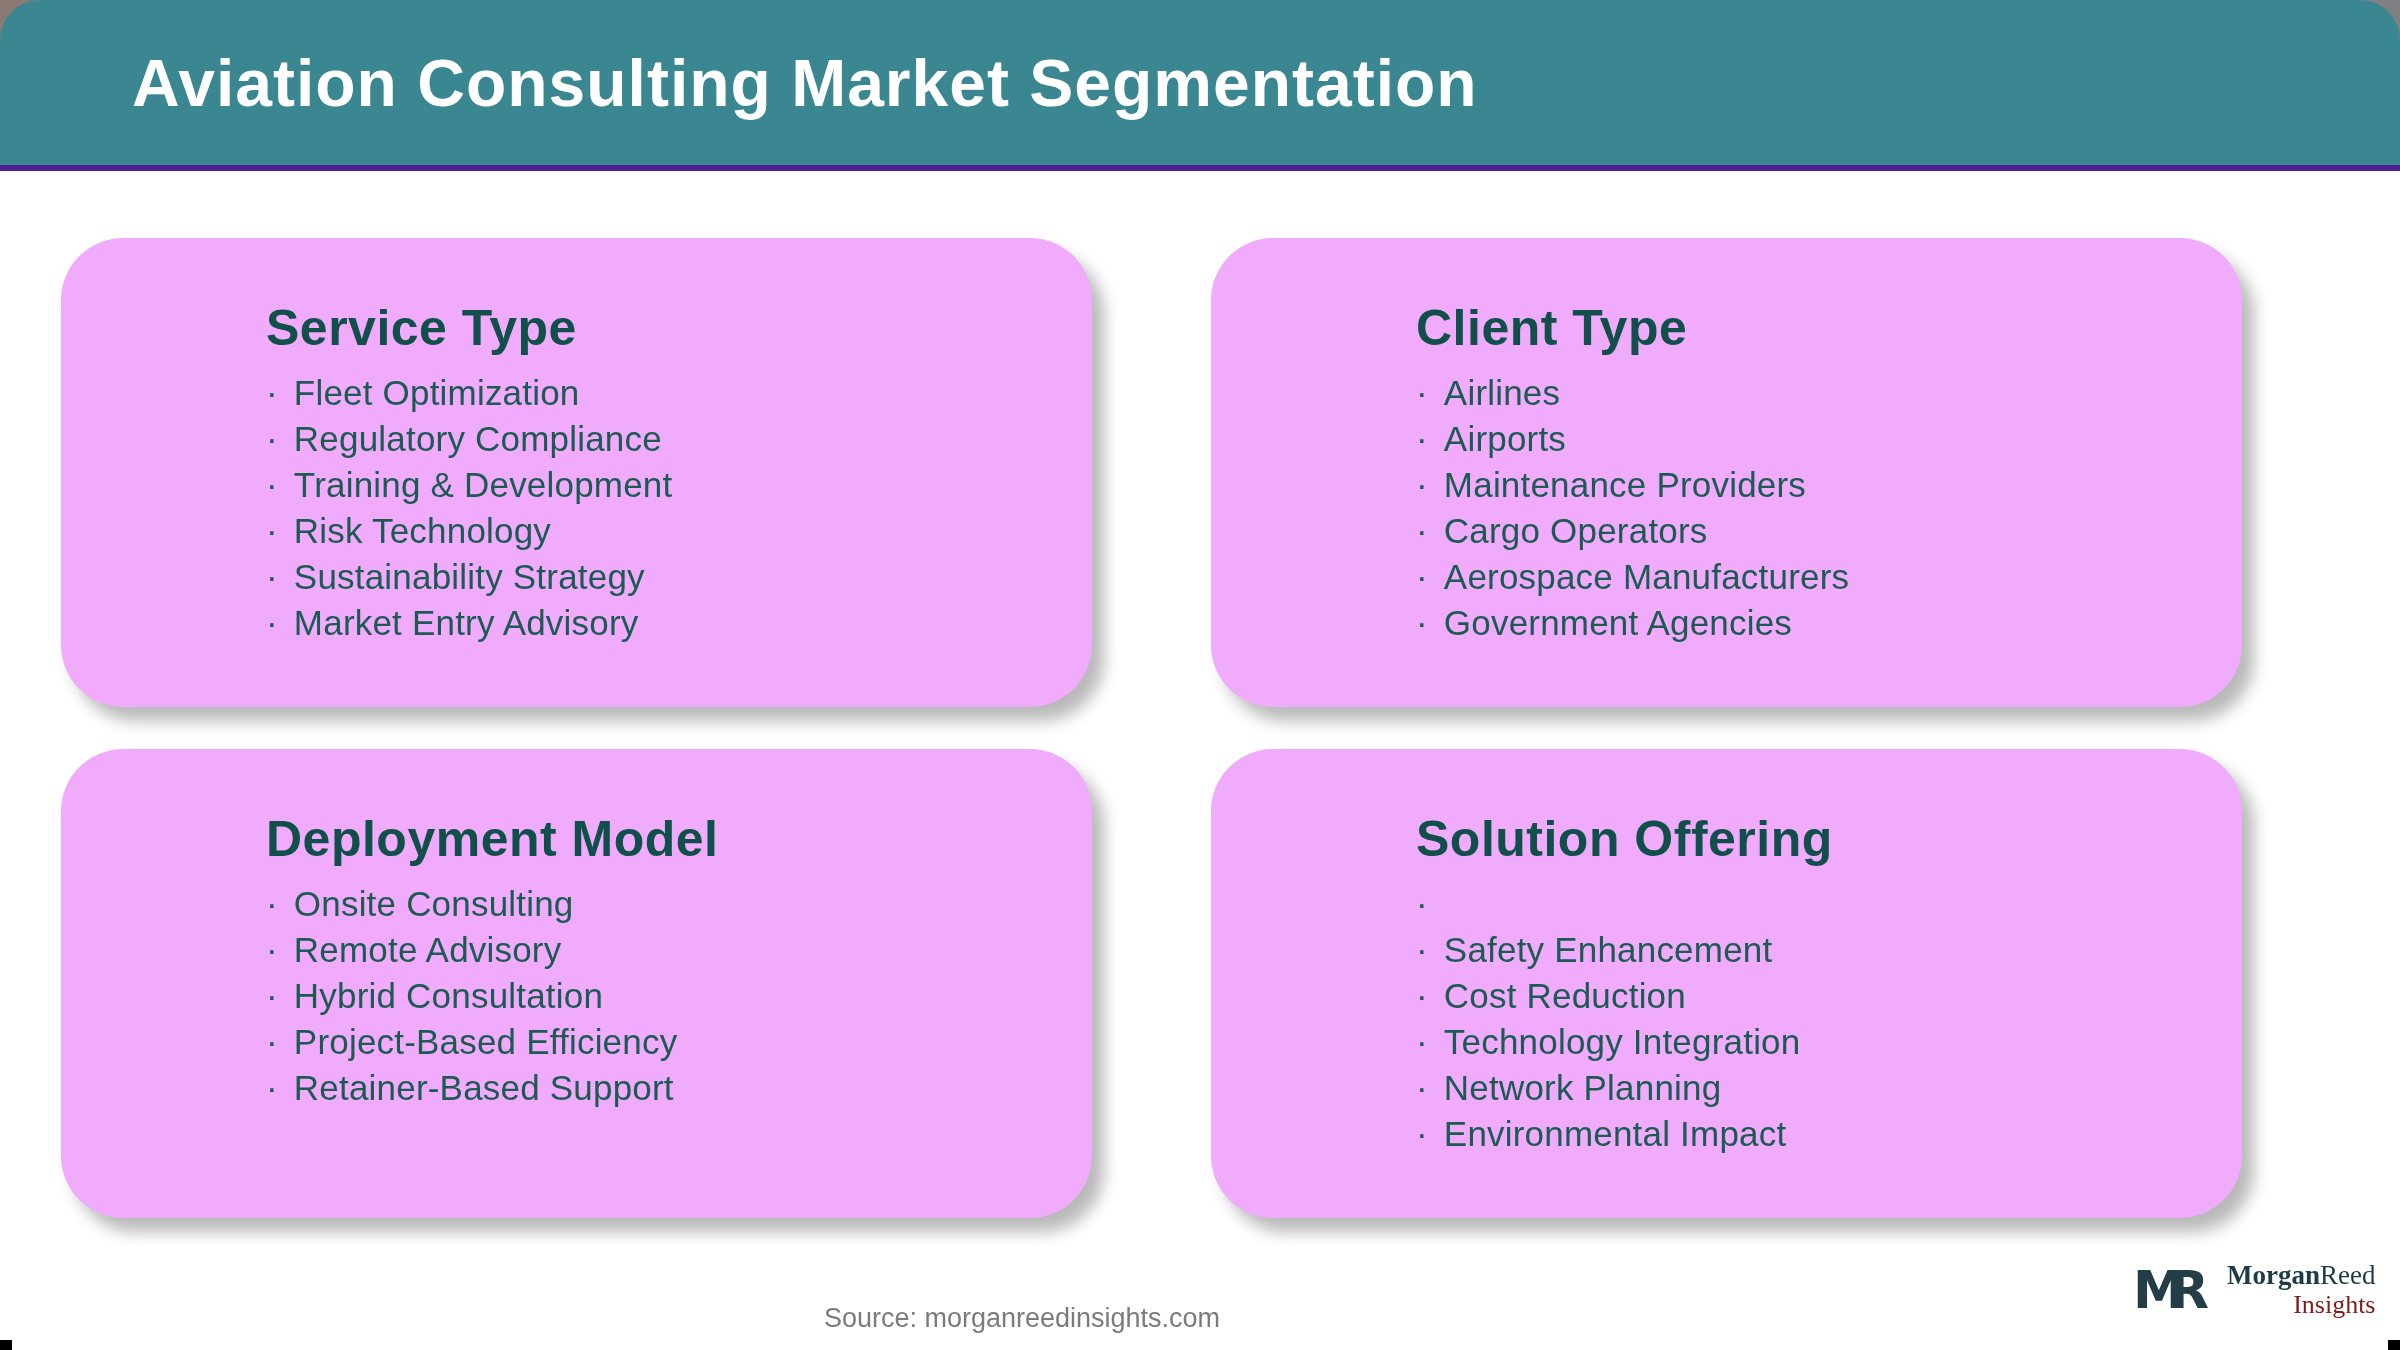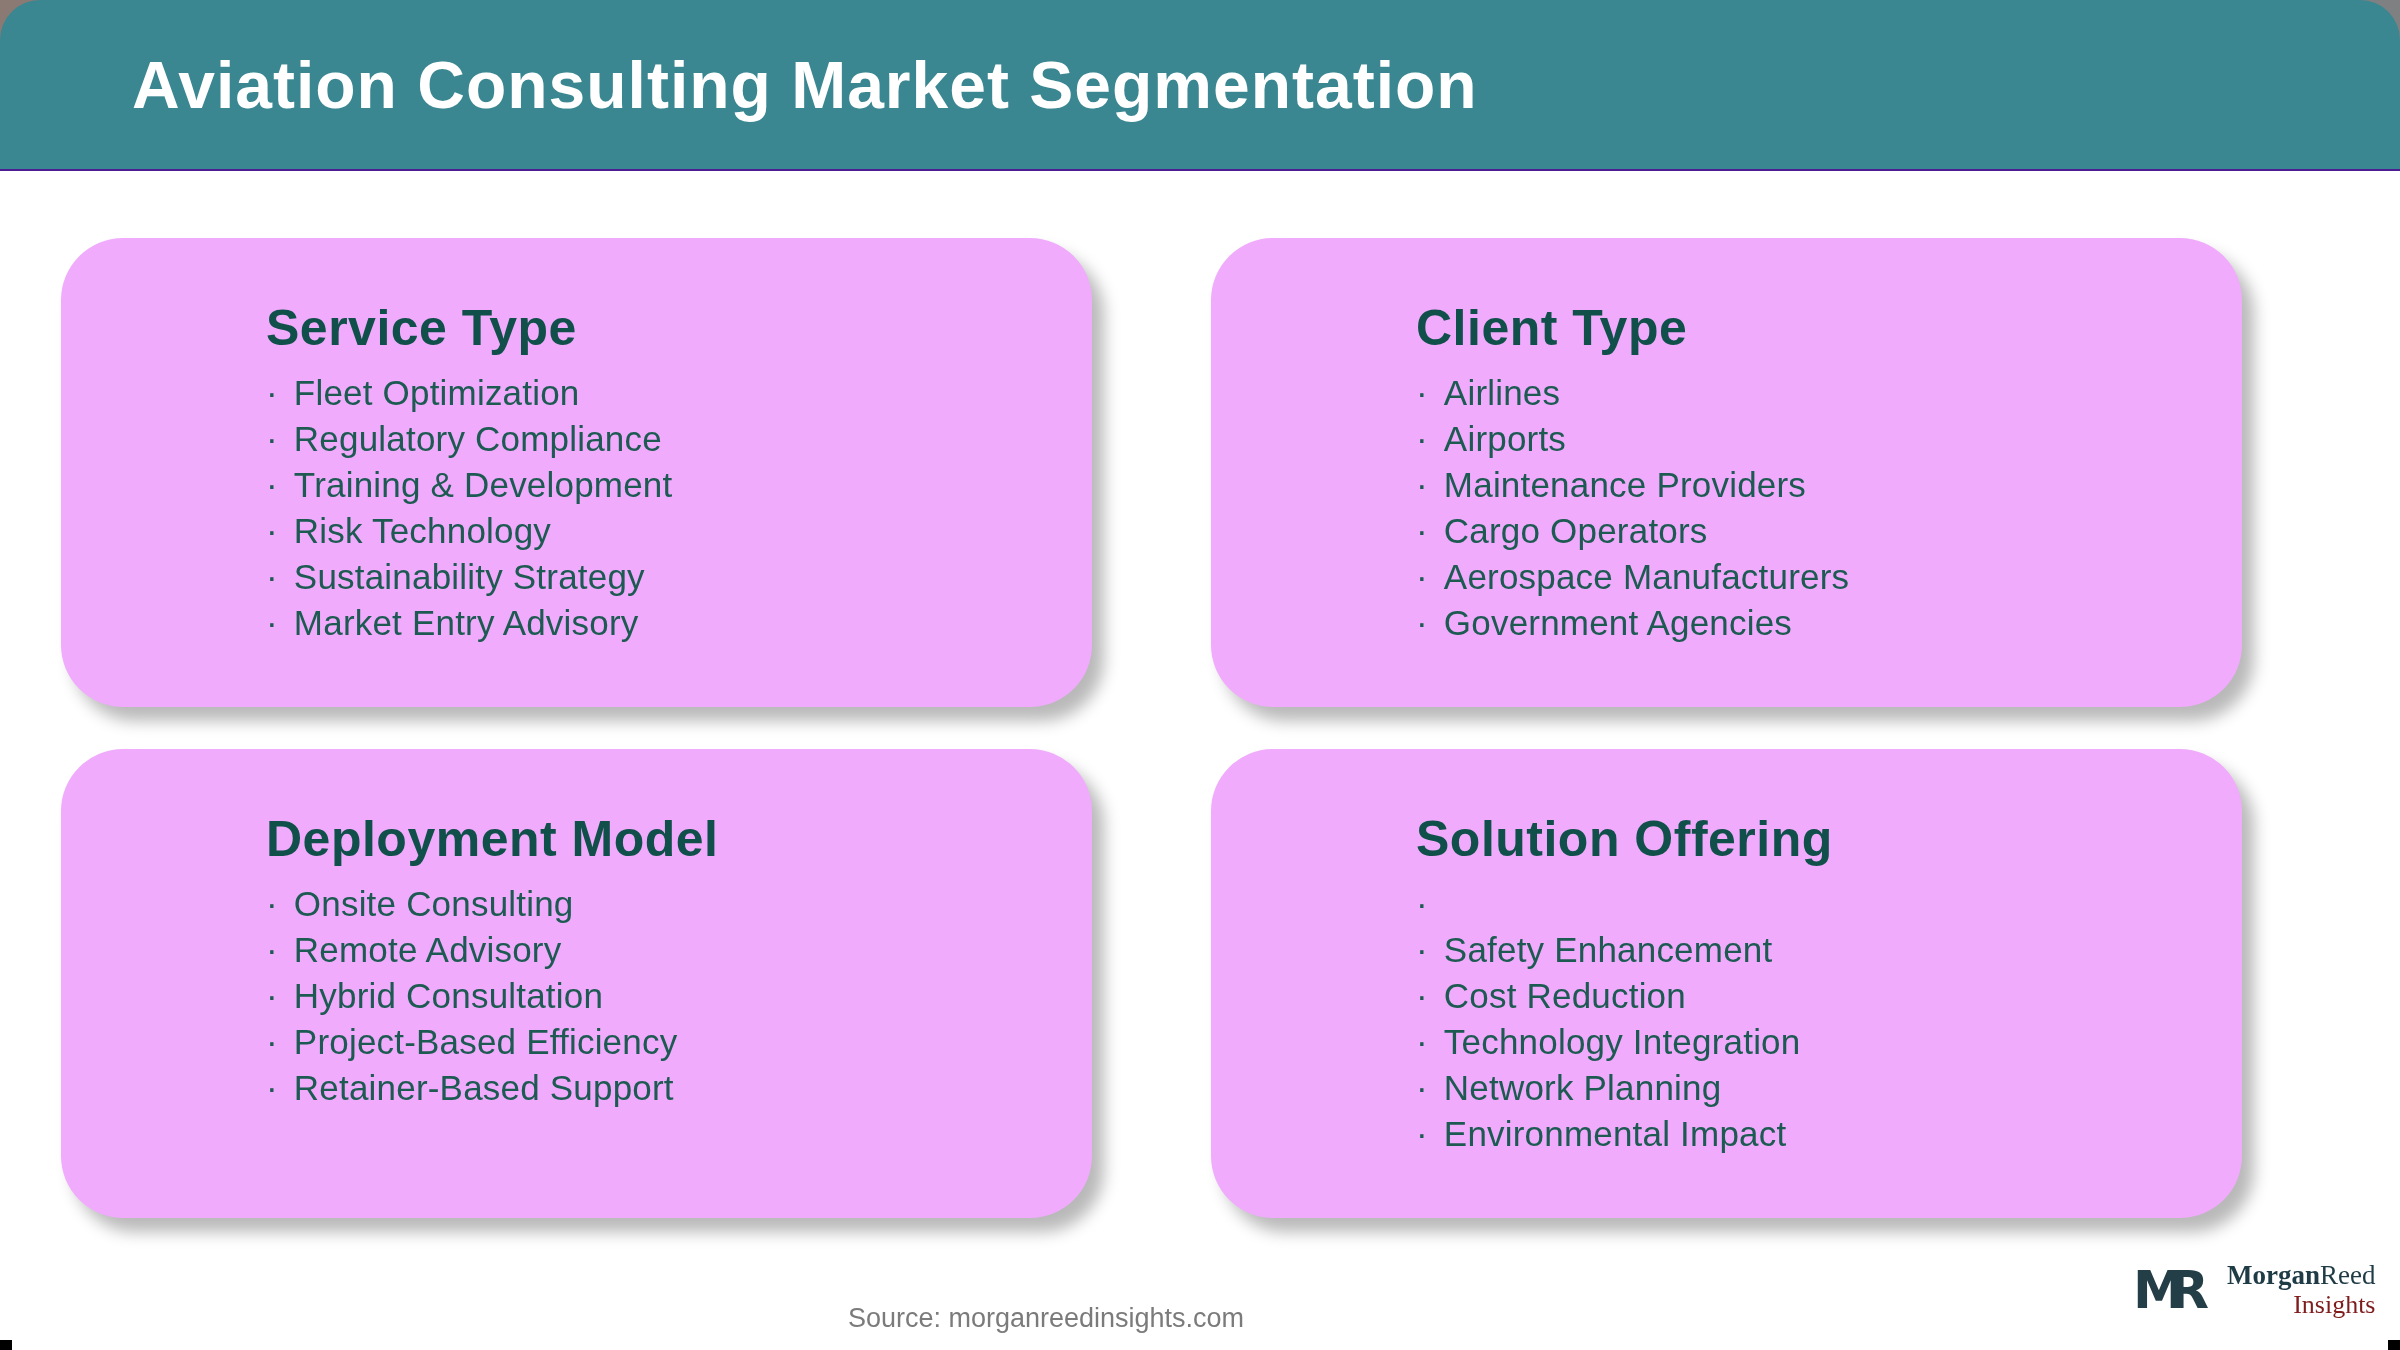--- a/index.html
+++ b/index.html
@@ -16,21 +16,21 @@
   .corner-artifact { position: absolute; top: 0; width: 48px; height: 48px; z-index: 1; }
   .corner-artifact.left  { left: 0;  background: #8b7a74; }
   .corner-artifact.right { right: 0; background: #7e8082; }
 
   .header {
     position: absolute;
     left: 0; top: 0;
     width: 2400px; height: 171px;
     background: #3a8791;
     border-radius: 40px 40px 0 0;
-    border-bottom: 2px solid #4c1d95;
+    border-bottom: 6px solid #4c1d95;
     display: flex;
     align-items: center;
     padding-left: 132px;
     box-sizing: border-box;
     z-index: 2;
   }
   .header h1 {
     margin: 0;
     font-size: 66px;
     font-weight: 700;
@@ -95,21 +95,20 @@
   }
 
   .source {
     position: absolute;
     left: 0; top: 1303px;
     width: 2044px;
     text-align: center;
     font-size: 27px;
     color: #7b7b7b;
     z-index: 2;
-    padding-left: 24px;
   }
 
   .logo {
     position: absolute;
     left: 2133px; top: 1258px;
     display: flex;
     align-items: center;
     gap: 12px;
     z-index: 2;
   }

